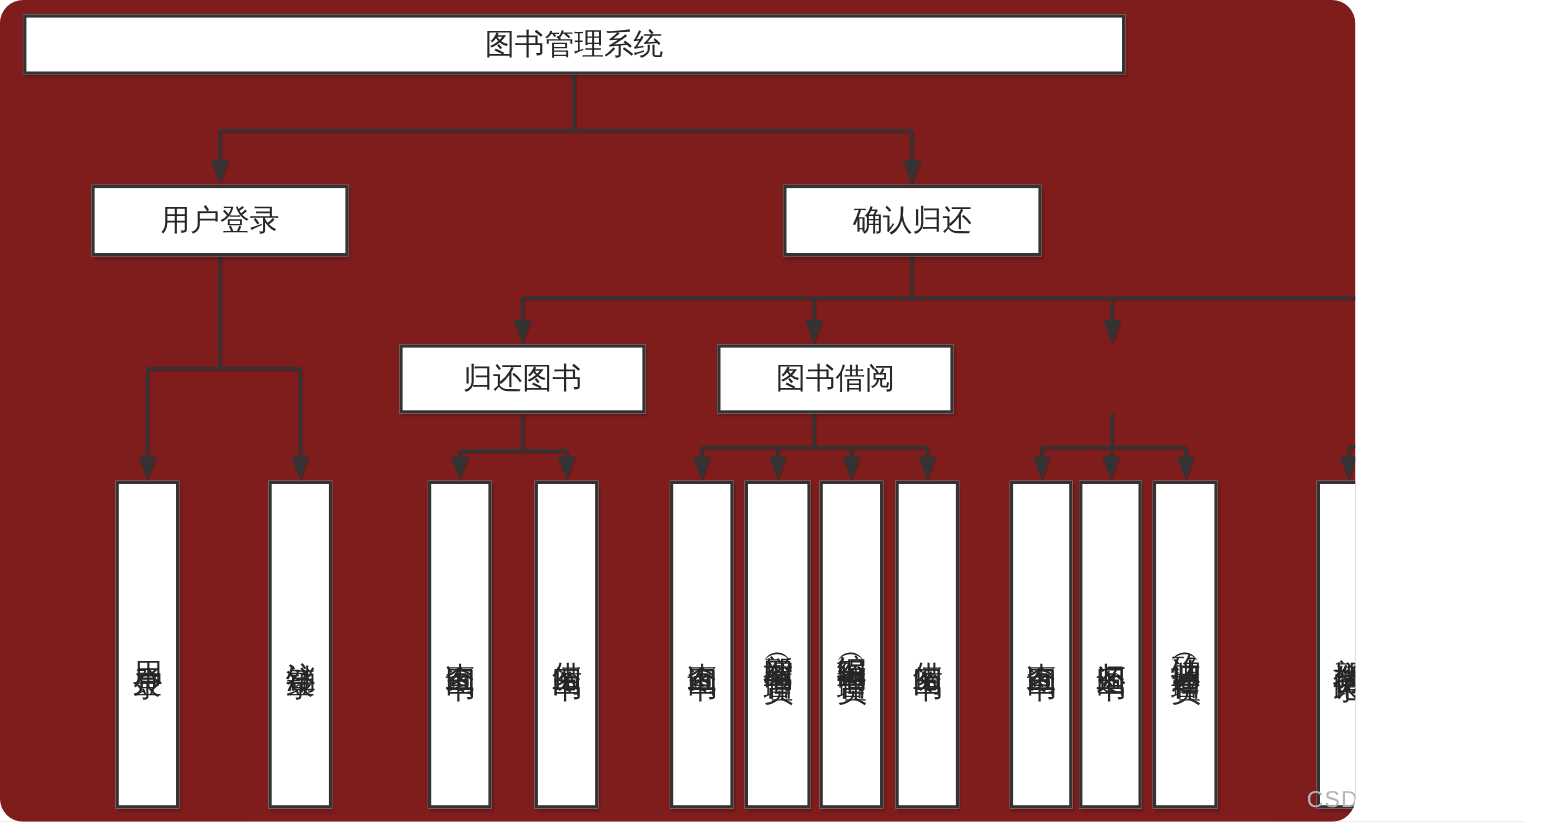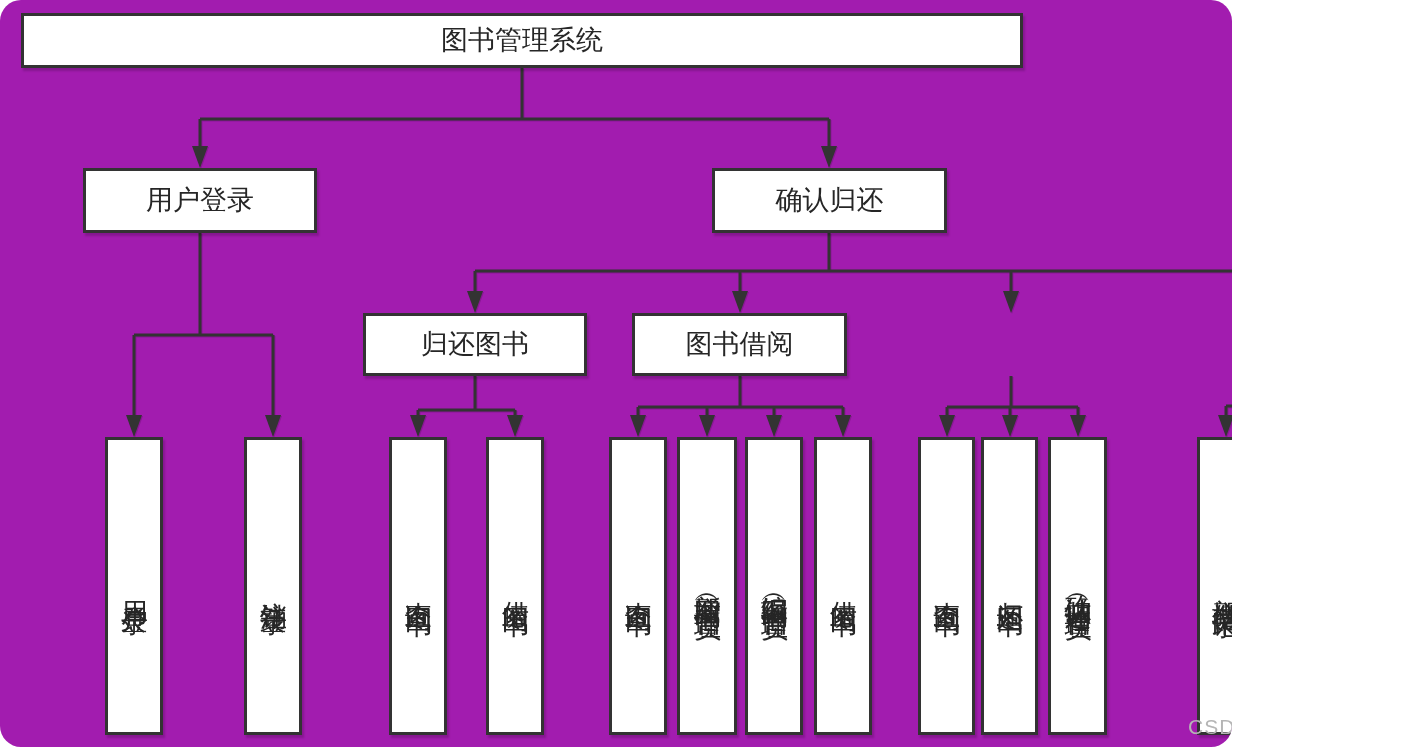--- a/index.html
+++ b/index.html
@@ -1,17 +1,17 @@
 <!DOCTYPE html>
 <html><head>
 <meta charset="utf-8">
 <style>
   html,body{margin:0;padding:0;background:#ffffff;}
   .stage{
-    position:relative;width:1232px;height:747px;background:#a21caf;overflow:hidden;
+    position:relative;width:1232px;height:747px;background:#7f1d1d;overflow:hidden;
     font-family:"Liberation Sans","DejaVu Sans",sans-serif;
     border-radius:21px;
   }
   .node{
     position:absolute;box-sizing:border-box;background:#ffffff;
     border:3px solid #333333;
     display:flex;align-items:center;justify-content:center;
     box-shadow:2px 3px 2px rgba(0,0,0,0.18);
   }
   .node .lbl{
@@ -76,21 +76,21 @@
   <div class="node h" style="left:83px;top:168px;width:234px;height:65px">
     <span class="lbl">用户登录</span>
   </div>
   <div class="node h" style="left:712px;top:168px;width:235px;height:65px">
     <span class="lbl">确认归还</span>
   </div>
 
   <div class="node h" style="left:363px;top:313px;width:224px;height:63px">
     <span class="lbl">归还图书</span>
   </div>
-  <div class="node h" style="left:632px;top:313px;width:215px;height:63px">
+  <div class="node h" style="left:652px;top:313px;width:215px;height:63px">
     <span class="lbl">图书借阅</span>
   </div>
 
   <div class="node v" style="left:105px;top:437px;width:58px;height:298px">
     <span class="lbl">用户登录</span>
   </div>
   <div class="node v" style="left:244px;top:437px;width:58px;height:298px">
     <span class="lbl">注销登录</span>
   </div>
 

